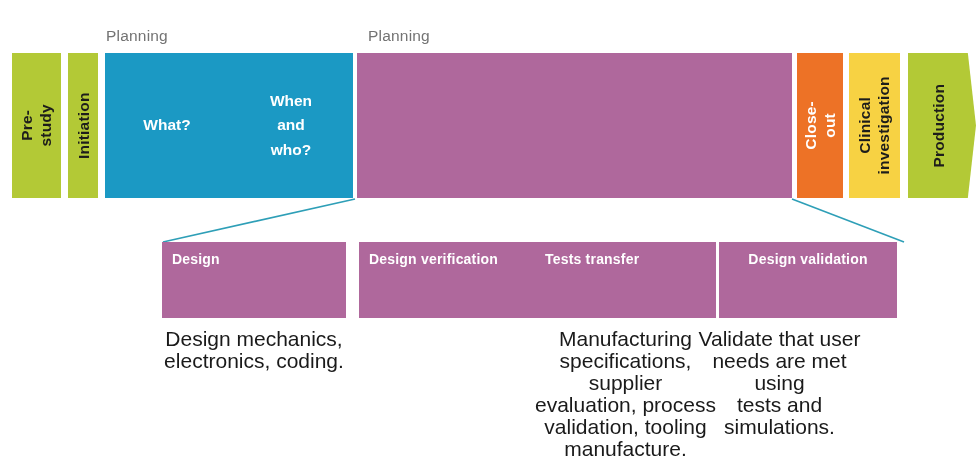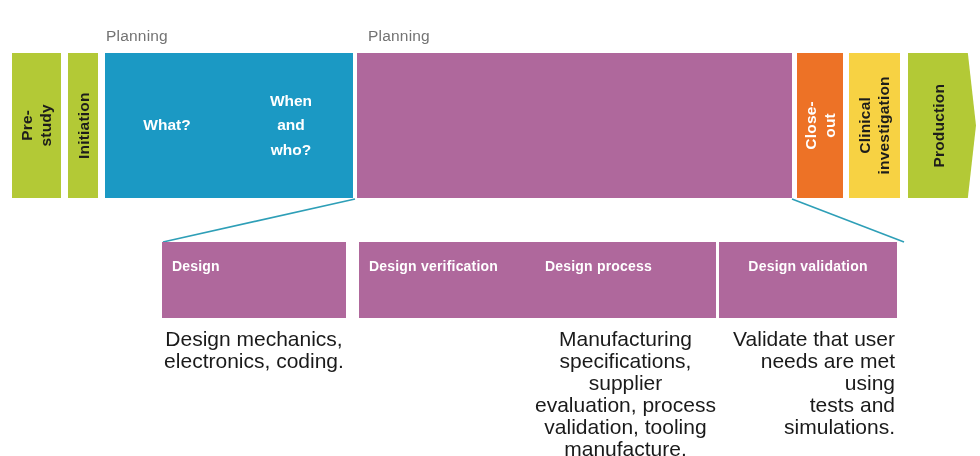--- a/index.html
+++ b/index.html
@@ -71,21 +71,21 @@
     pointer-events: none;
   }
   .connectors line { stroke: var(--line); stroke-width: 1.6; }
 
   .sub-box {
     position: absolute;
     top: 242px;
     height: 76px;
     background: var(--purple);
     box-sizing: border-box;
-    padding: 15px 10px;
+    padding: 8px 10px;
   }
   .sub-box .sub-title {
     color: #ffffff;
     font-weight: 700;
     font-size: 14px;
     letter-spacing: .2px;
   }
   .sub-box-1 { left: 162px; width: 184px; }
   .sub-box-2 { left: 359px; width: 183px; }
   .sub-box-3 { left: 535px; width: 181px; }
@@ -96,21 +96,21 @@
     top: 328px;
     text-align: center;
     font-size: 21px;
     line-height: 22px;
     color: #1a1a1a;
     white-space: pre-line;
   }
   .desc-1 { left: 162px; width: 184px; }
   .desc-2 { left: 349px; width: 183px; }
   .desc-3 { left: 535px; width: 181px; }
-  .desc-4 { left: 708px; width: 187px; text-align: right; }
+  .desc-4 { left: 686px; width: 187px; }
 </style>
 </head>
 <body>
 
 <div class="canvas">
 
   <div class="stage-label planning-label">Planning</div>
   <div class="stage-label execution-label">Planning</div>
 
   <div class="bar pre-study">
@@ -148,21 +148,21 @@
     <line x1="792" y1="199" x2="904" y2="242"></line>
   </svg>
 
   <div class="sub-box sub-box-1">
     <span class="sub-title">Design</span>
   </div>
   <div class="sub-box sub-box-2">
     <span class="sub-title">Design verification</span>
   </div>
   <div class="sub-box sub-box-3">
-    <span class="sub-title">Design process</span>
+    <span class="sub-title">Tests transfer</span>
   </div>
   <div class="sub-box sub-box-4">
     <span class="sub-title">Design validation</span>
   </div>
 
   <div class="sub-desc desc-1">Design mechanics,
 electronics, coding.</div>
   <div class="sub-desc desc-3">Manufacturing
 specifications, supplier
 evaluation, process

